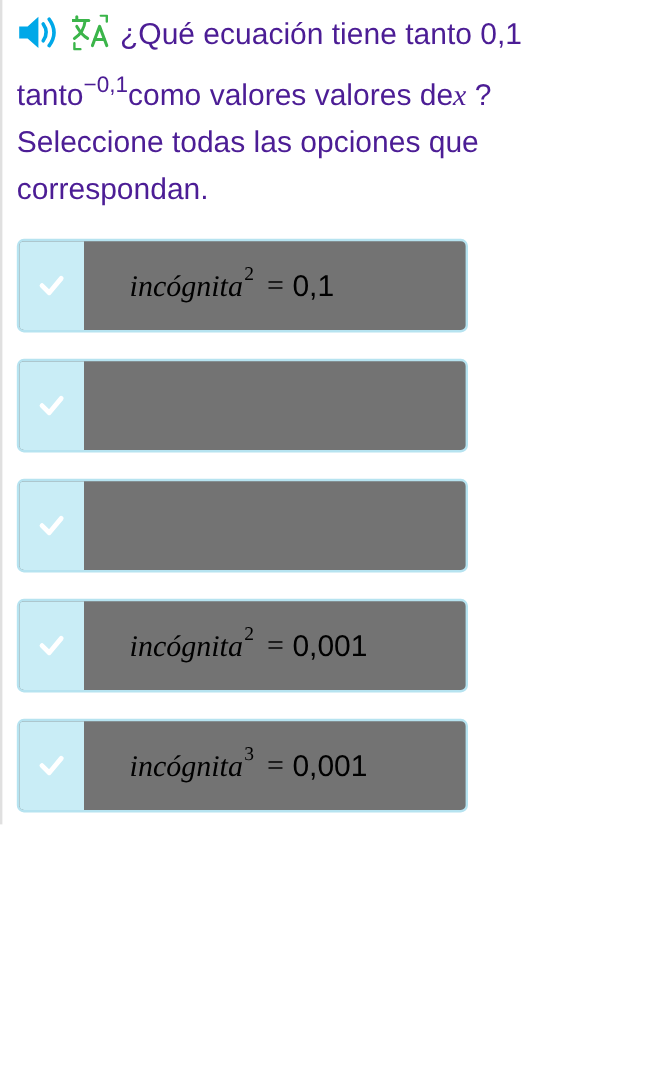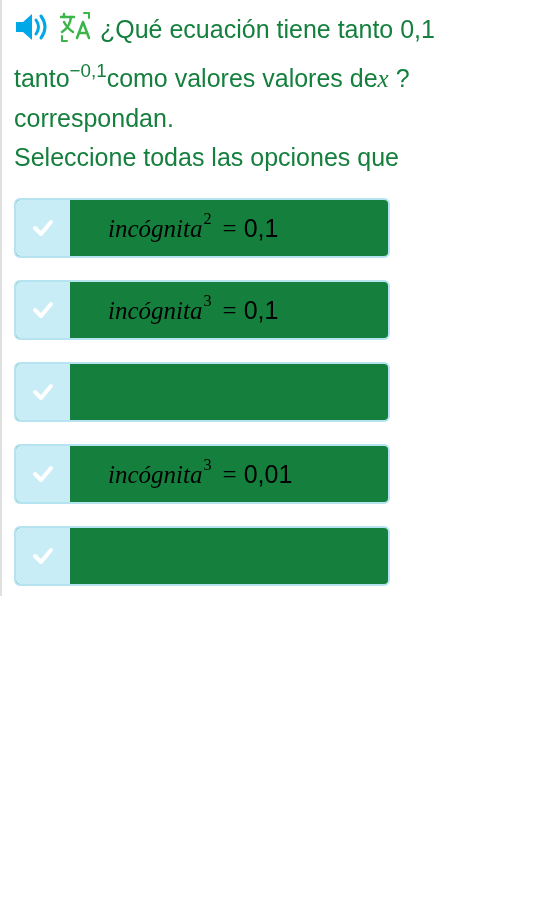--- a/index.html
+++ b/index.html
@@ -22,21 +22,21 @@
     }
     .icons-row {
       display: flex;
       align-items: center;
       gap: 10px;
       flex-shrink: 0;
       padding-top: 2px;
     }
     .question-text {
       font-size: 25px;
-      color: #15803d;
+      color: #4c1d95;
       line-height: 1.55;
     }
     .question-text-wrap {
       margin-bottom: 22px;
     }
     .var-x {
       font-style: italic;
       font-family: Georgia, 'Times New Roman', serif;
     }
     .sup-val {
@@ -48,25 +48,25 @@
     }
     .options {
       display: flex;
       flex-direction: column;
       gap: 22px;
     }
     .option {
       display: flex;
       align-items: stretch;
       width: 376px;
-      height: 60px;
+      height: 78px;
       border: 2px solid #b6e3f0;
       border-radius: 6px;
       overflow: hidden;
-      background: #15803d;
+      background: #737373;
       cursor: pointer;
     }
     .option-check {
       width: 54px;
       background: #c9edf6;
       display: flex;
       align-items: center;
       justify-content: center;
       flex-shrink: 0;
     }
@@ -125,69 +125,69 @@
         </svg>
       </span>
     </div>
     <div class="question-text">
       <span>¿Qué ecuación tiene tanto 0,1</span>
     </div>
   </div>
   <div class="question-text">
     <span>tanto</span><span class="sup-val">−0,1</span><span>como valores valores de</span><span class="var-x">x</span><span> ?</span>
   </div>
+  <div class="question-text">Seleccione todas las opciones que</div>
   <div class="question-text">correspondan.</div>
-  <div class="question-text">Seleccione todas las opciones que</div>
 </div>
 
 <div class="options">
 
   <div class="option">
     <div class="option-check">
       <svg width="26" height="26" viewBox="0 0 26 26">
         <path d="M 5 13 L 11 19 L 21 7" stroke="#ffffff" stroke-width="4" fill="none" stroke-linecap="round" stroke-linejoin="round"></path>
       </svg>
     </div>
     <div class="option-content">
       <span class="equation"><span class="base">incógnita</span><span class="exp">2</span><span class="eq">=</span><span class="val">0,1</span></span>
     </div>
   </div>
 
+
   <div class="option">
     <div class="option-check">
       <svg width="26" height="26" viewBox="0 0 26 26">
         <path d="M 5 13 L 11 19 L 21 7" stroke="#ffffff" stroke-width="4" fill="none" stroke-linecap="round" stroke-linejoin="round"></path>
       </svg>
-    </div>
-    <div class="option-content">
-      <span class="equation"><span class="base">incógnita</span><span class="exp">3</span><span class="eq">=</span><span class="val">0,1</span></span>
     </div>
   </div>
 
   <div class="option">
     <div class="option-check">
       <svg width="26" height="26" viewBox="0 0 26 26">
         <path d="M 5 13 L 11 19 L 21 7" stroke="#ffffff" stroke-width="4" fill="none" stroke-linecap="round" stroke-linejoin="round"></path>
       </svg>
     </div>
   </div>
 
   <div class="option">
     <div class="option-check">
       <svg width="26" height="26" viewBox="0 0 26 26">
         <path d="M 5 13 L 11 19 L 21 7" stroke="#ffffff" stroke-width="4" fill="none" stroke-linecap="round" stroke-linejoin="round"></path>
       </svg>
     </div>
     <div class="option-content">
-      <span class="equation"><span class="base">incógnita</span><span class="exp">3</span><span class="eq">=</span><span class="val">0,01</span></span>
+      <span class="equation"><span class="base">incógnita</span><span class="exp">2</span><span class="eq">=</span><span class="val">0,001</span></span>
     </div>
   </div>
 
   <div class="option">
     <div class="option-check">
       <svg width="26" height="26" viewBox="0 0 26 26">
         <path d="M 5 13 L 11 19 L 21 7" stroke="#ffffff" stroke-width="4" fill="none" stroke-linecap="round" stroke-linejoin="round"></path>
       </svg>
     </div>
+    <div class="option-content">
+      <span class="equation"><span class="base">incógnita</span><span class="exp">3</span><span class="eq">=</span><span class="val">0,001</span></span>
+    </div>
   </div>
-
 
 </div>
 
 </body></html>

